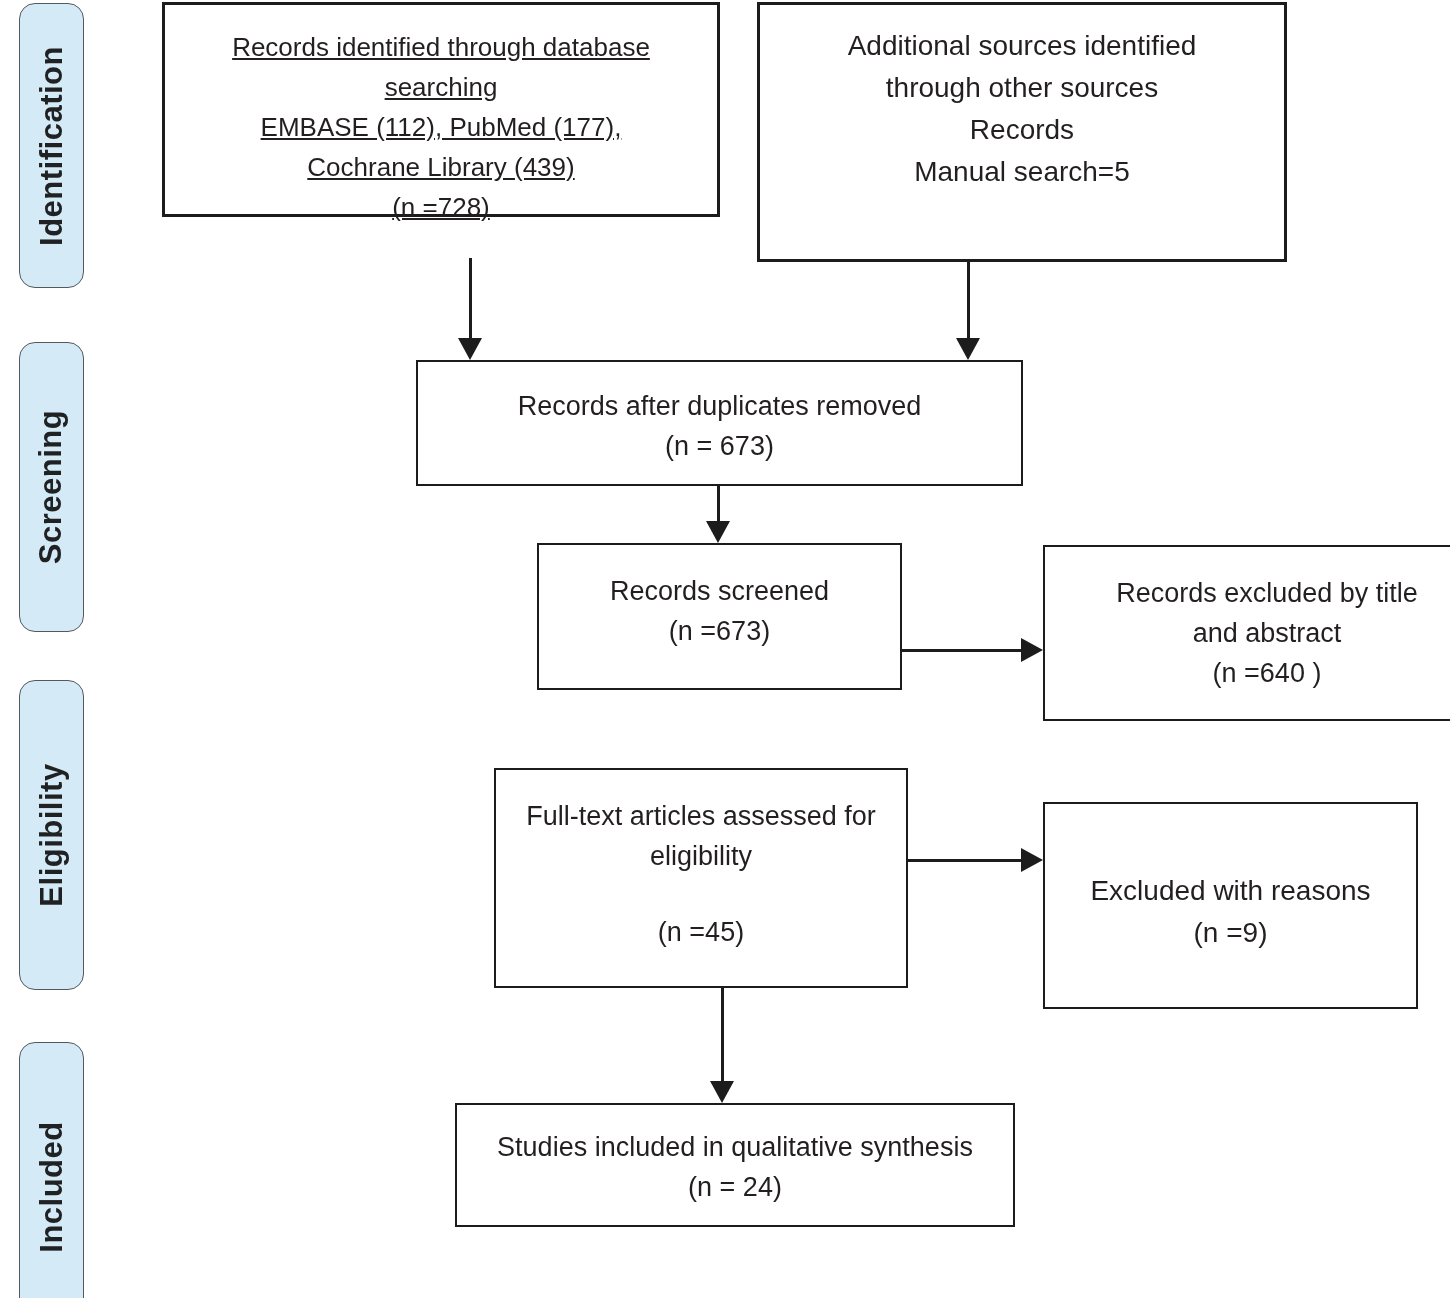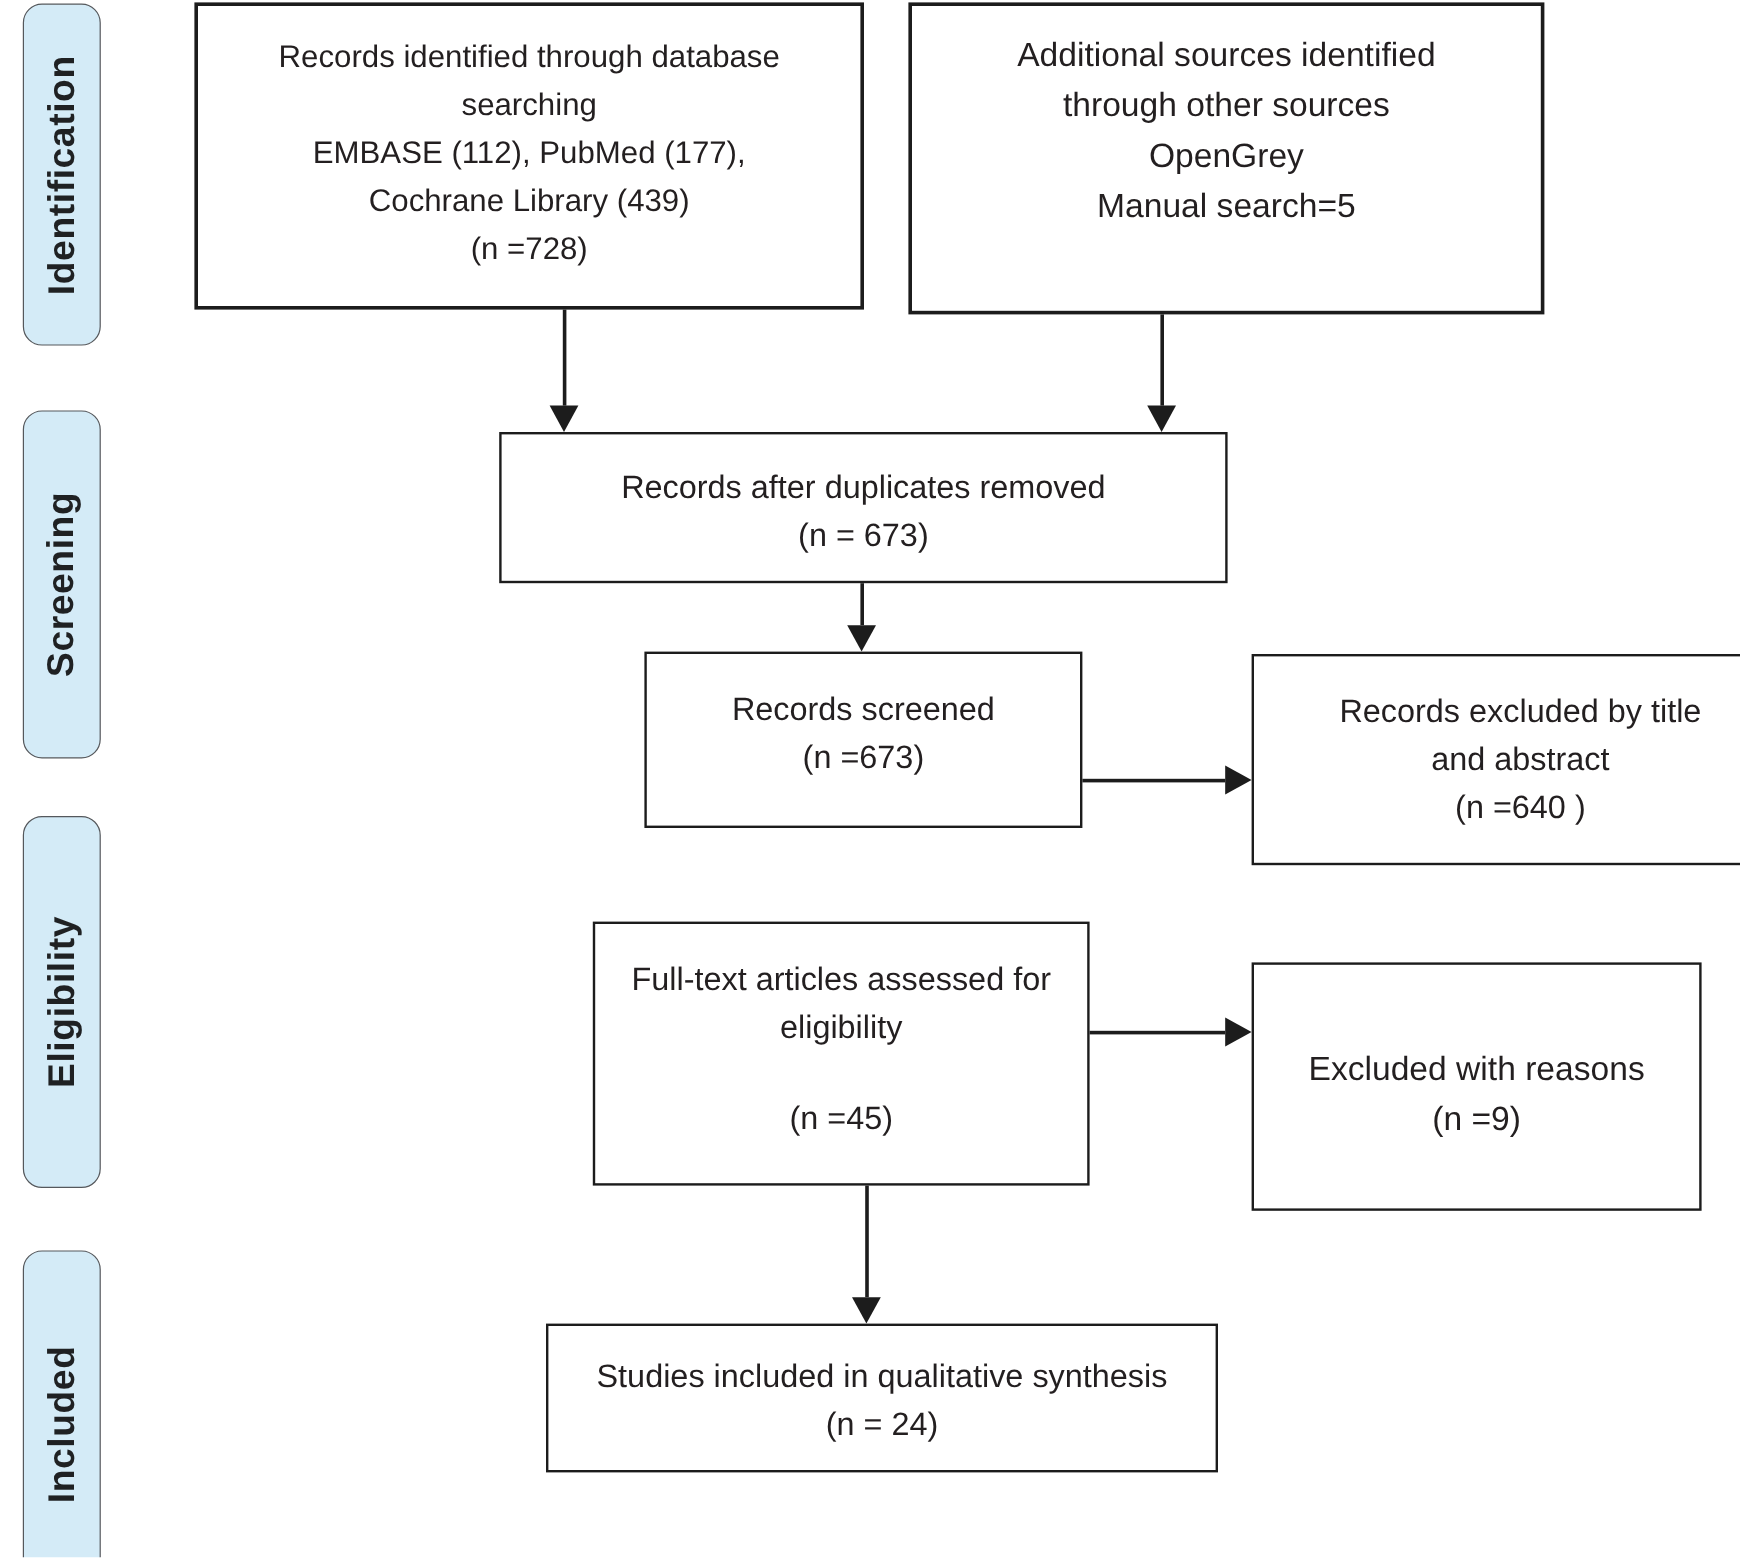--- a/index.html
+++ b/index.html
@@ -45,22 +45,22 @@
     border: 2px solid #1c1c1c;
     box-sizing: border-box;
     text-align: center;
     color: #231f20;
     font-size: 27px;
     line-height: 40px;
   }
   .fbox .ln { display: block; }
 
   #box-identified {
-    left: 162px; top: 2px; width: 558px; height: 256px;
-    border-width: 3px; padding-top: 22px; font-size: 26px;
+    left: 162px; top: 2px; width: 558px; height: 215px;
+    border-width: 3px; padding-top: 22px; font-size: 26px; text-decoration: underline;
   }
   #box-additional {
     left: 757px; top: 2px; width: 530px; height: 260px;
     border-width: 3px; padding-top: 20px; font-size: 28px; line-height: 42px;
   }
   #box-duplicates {
     left: 416px; top: 360px; width: 607px; height: 126px;
     padding-top: 24px;
   }
   #box-screened {
@@ -123,21 +123,21 @@
     <span class="ln">Records identified through database</span>
     <span class="ln">searching</span>
     <span class="ln">EMBASE (112), PubMed (177),</span>
     <span class="ln">Cochrane Library (439)</span>
     <span class="ln">(n =728)</span>
   </div>
 
   <div class="fbox" id="box-additional">
     <span class="ln">Additional sources identified</span>
     <span class="ln">through other sources</span>
-    <span class="ln">OpenGrey</span>
+    <span class="ln">Records</span>
     <span class="ln">Manual search=5</span>
   </div>
 
   <div class="fbox" id="box-duplicates">
     <span class="ln">Records after duplicates removed</span>
     <span class="ln">(n = 673)</span>
   </div>
 
   <div class="fbox" id="box-screened">
     <span class="ln">Records screened</span>

